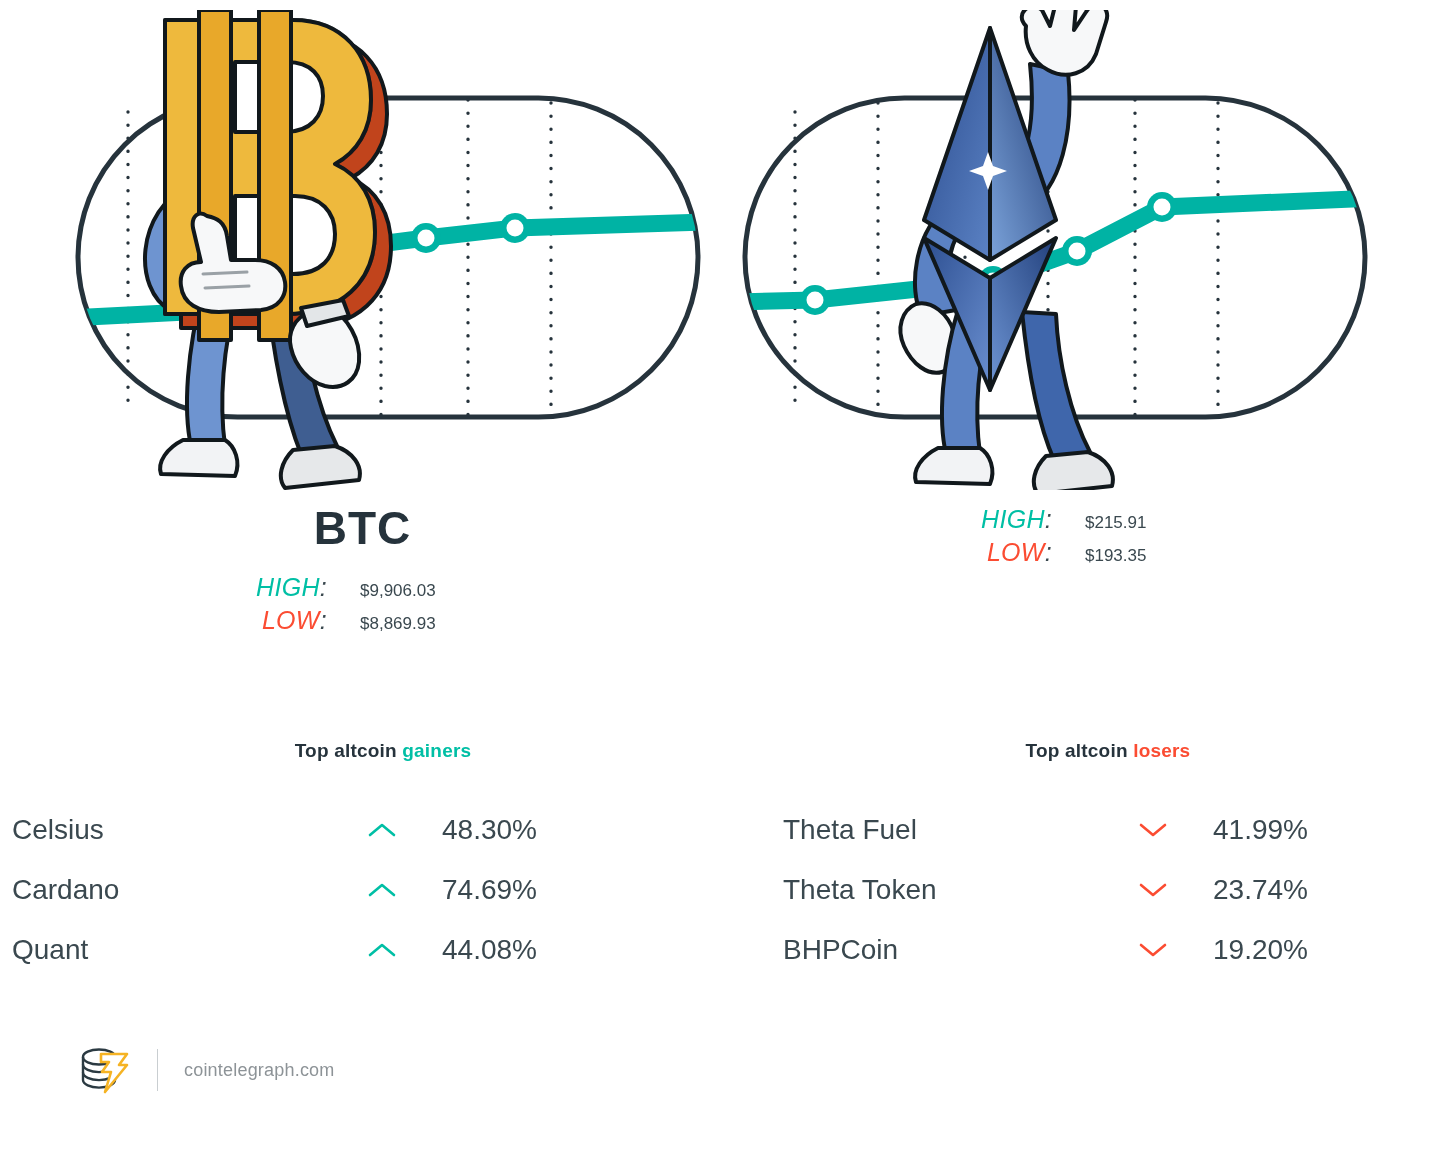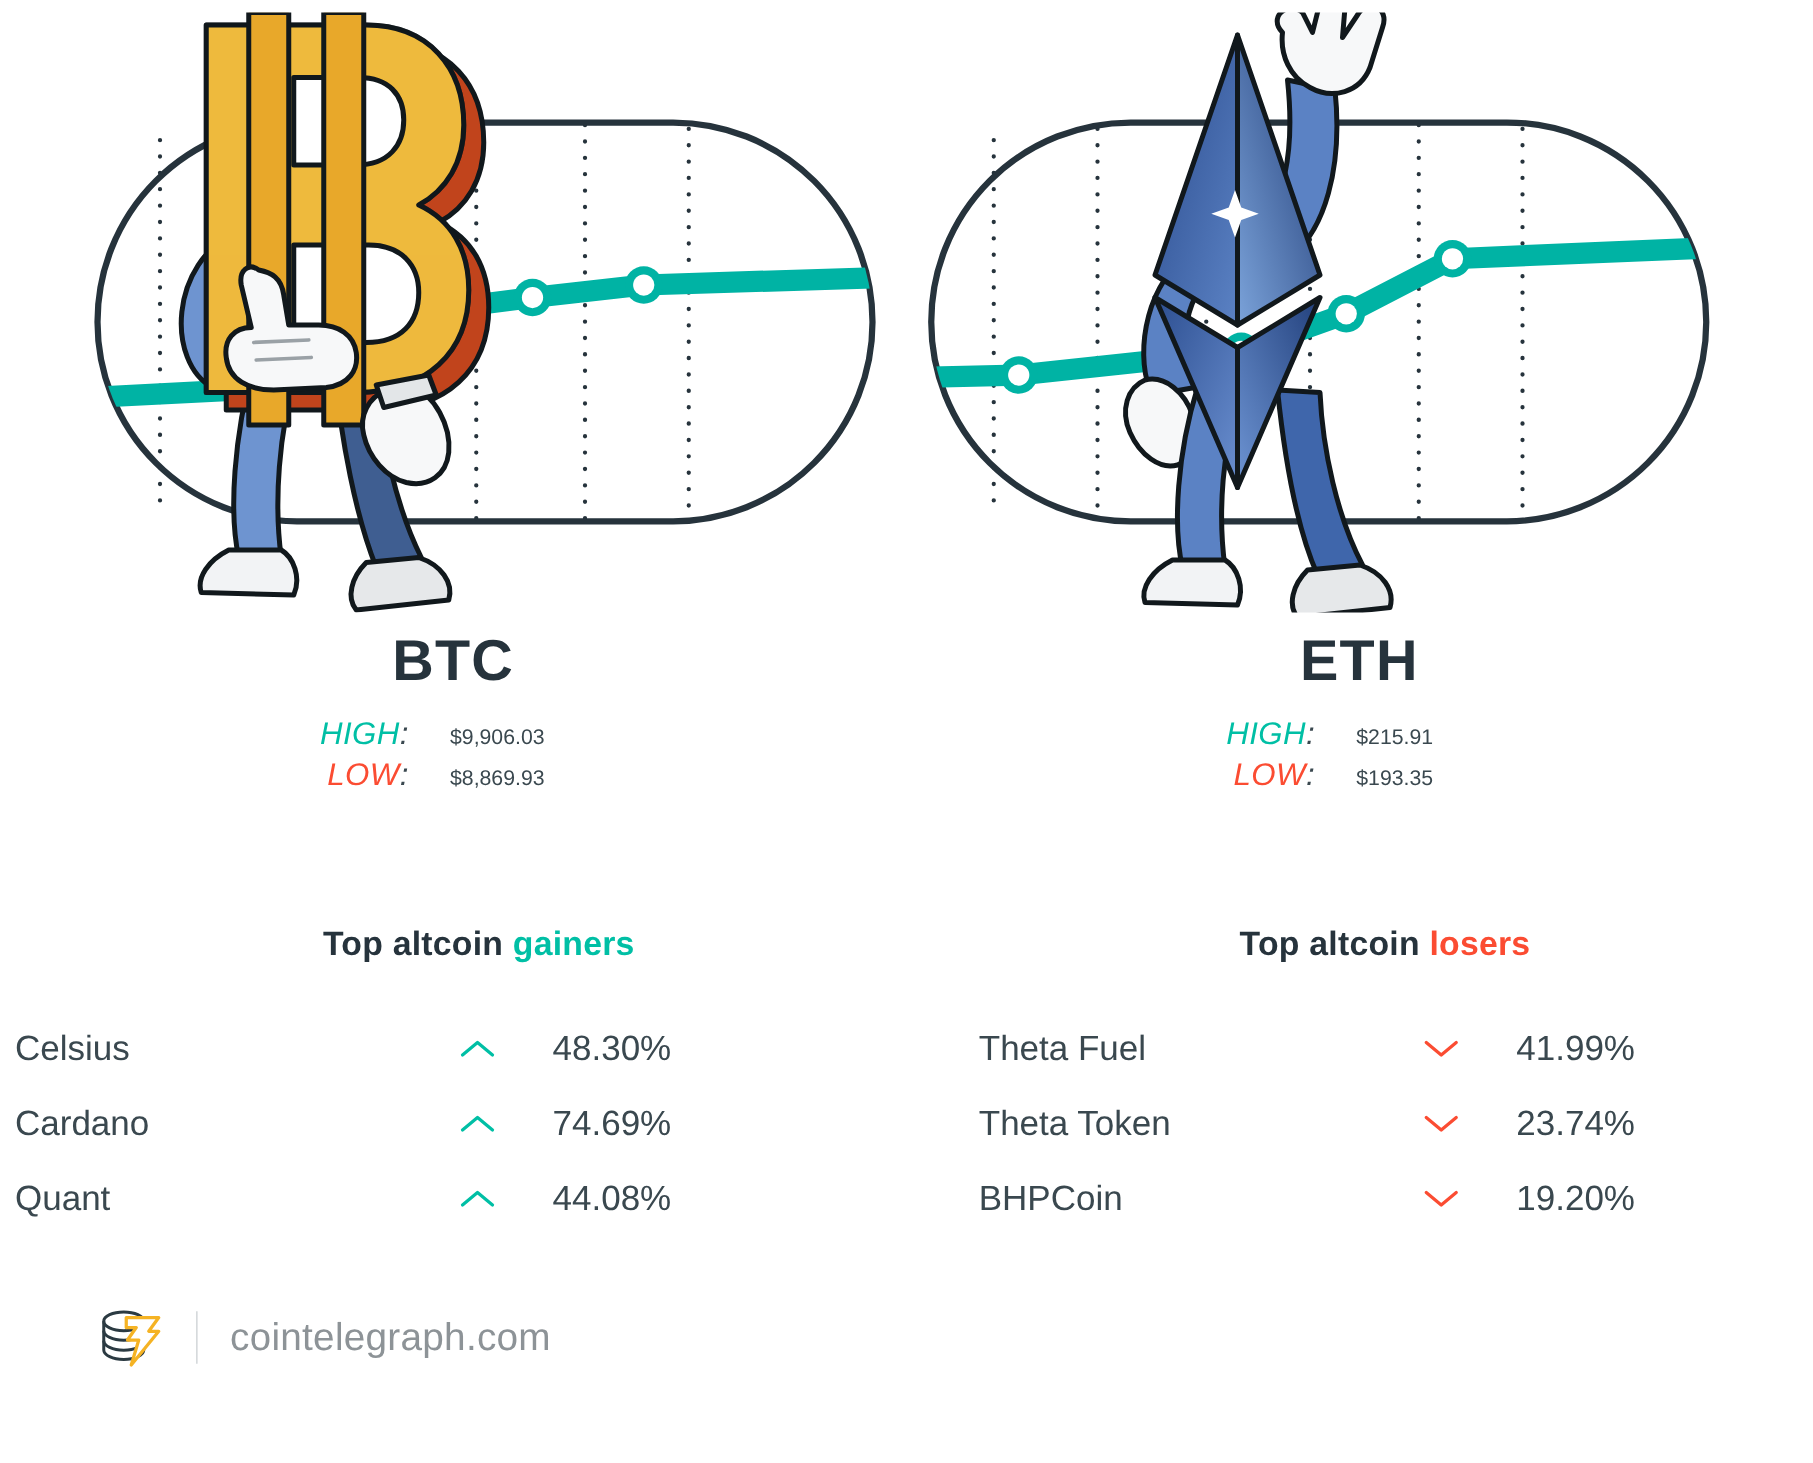--- a/index.html
+++ b/index.html
@@ -54,21 +54,21 @@
     min-width:150px;
   }
 
   
   .alt-section{
     position:absolute; top:740px; left:0; width:1450px; height:260px;
     display:flex;
   }
   .alt-col{ width:725px; position:relative; }
   .alt-title{
-    text-align:center; font-size:27px; font-weight:bold; color:#26333c;
+    text-align:center; font-size:19px; font-weight:bold; color:#26333c;
     margin:0 0 38px 0; letter-spacing:.2px;padding-left:41px;
   }
   .alt-title .accent-up{ color:#00bfa5; }
   .alt-title .accent-down{ color:#fb4c32; }
 
   .alt-list{ margin:0 auto; width:525px; }
   .alt-row{
     display:flex; align-items:center; height:60px;
     font-size:28px; color:#3a484f;
   }
@@ -86,21 +86,21 @@
   .footer{
     position:absolute; left:75px; top:1040px;
     display:flex; align-items:center; height:60px;
   }
   .logo-mark{ width:58px; height:56px; }
   .logo-mark svg{ display:block; }
   .logo-divider{
     width:1px; height:42px; background:#c9ced1; margin:0 26px 0 24px;
   }
   .logo-text{
-    font-size:31px; color:#8d9397; letter-spacing:.2px;
+    font-size:18px; color:#8d9397; letter-spacing:.2px;
   }
 </style>
 </head>
 <body>
 
 <div class="page">
 
   <div class="coins">
 
     <div class="coin-col">
@@ -261,21 +261,20 @@
               <path d="M94 228 L160 268 L160 380 Z" fill="url(#ethBotL)"></path>
               <path d="M226 228 L160 268 L160 380 Z" fill="url(#ethBotR)"></path>
 
               <path d="M158 142 L163 156 L177 161 L163 166 L158 180 L153 166 L139 161 L153 156 Z" fill="#ffffff" stroke="none"></path>
             </g>
           </svg>
         </div>
       </div>
 
       <div class="ticker">
-        <div class="ticker-symbol">ETH</div>
         <div class="hl-table">
           <div class="hl-row">
             <div class="hl-label"><span class="lbl-high">HIGH</span><span class="colon">:</span></div>
             <div class="hl-value">$215.91</div>
           </div>
           <div class="hl-row">
             <div class="hl-label"><span class="lbl-low">LOW</span><span class="colon">:</span></div>
             <div class="hl-value">$193.35</div>
           </div>
         </div>

